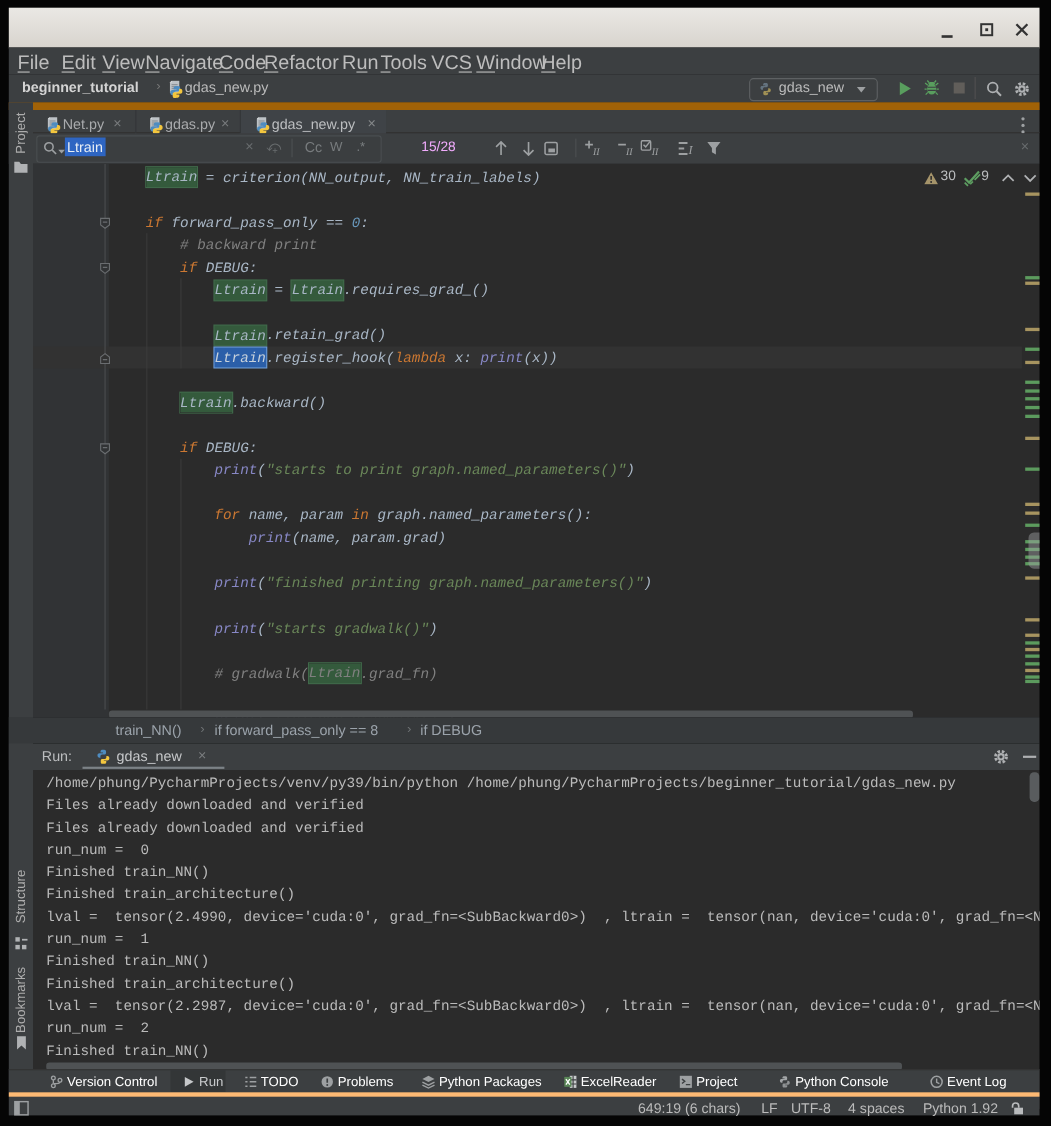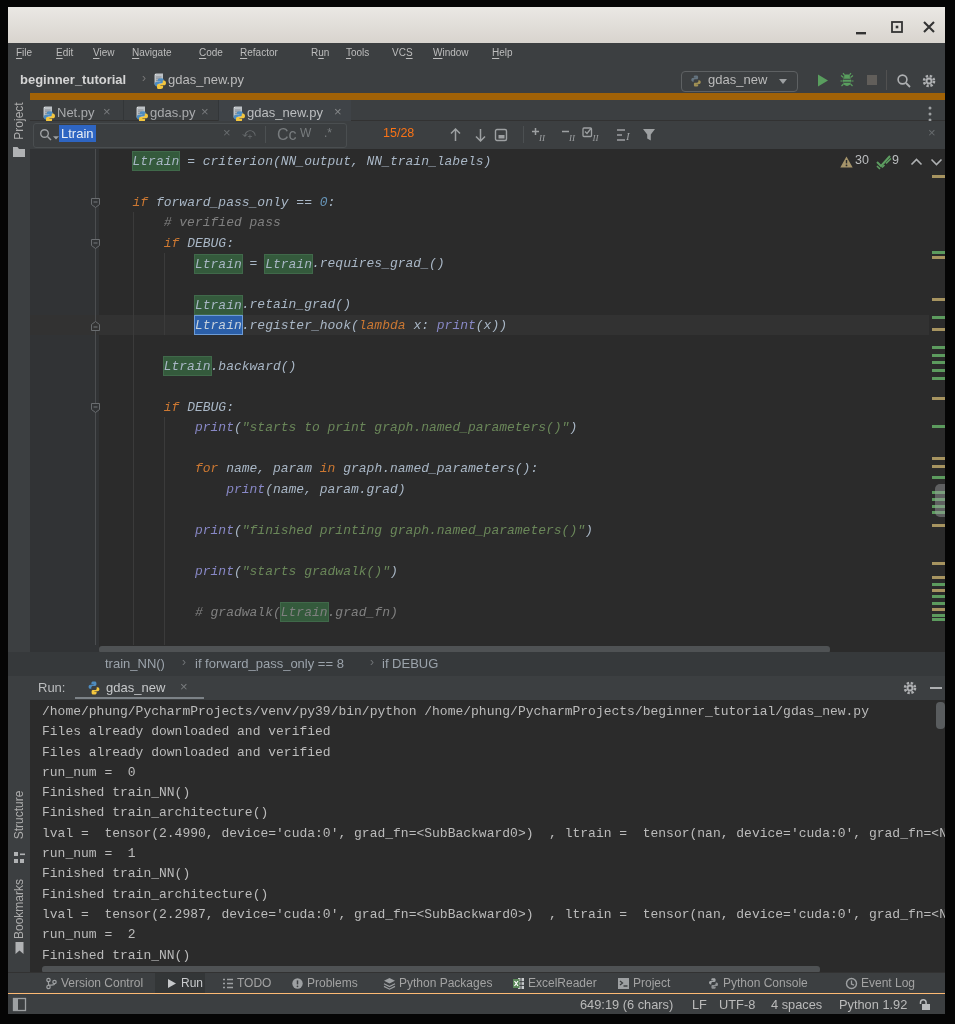--- a/index.html
+++ b/index.html
@@ -6,21 +6,21 @@
   #page{position:relative;width:955px;height:1024px;background:#050505;overflow:hidden;
         font-family:"Liberation Sans",sans-serif;}
   .abs{position:absolute;}
   
   #titlebar{left:8px;top:7px;width:937px;height:36px;
     background:linear-gradient(#eae8e4,#d8d4ce);border-bottom:1px solid #b7b2aa;}
   #title-text{width:100%;text-align:center;top:9px;color:#2b2b2b;font-weight:bold;font-size:14px;letter-spacing:0px;}
   
   .bar{left:8px;width:937px;background:#3c3f41;}
   #menubar{top:43px;height:25px;}
-  .menuitem{position:absolute;top:4px;color:#bdbdbd;font-size:10px;text-align:center;}
+  .menuitem{position:absolute;top:4px;color:#bdbdbd;font-size:18px;text-align:center;}
   .menuitem u{text-decoration-thickness:1px;text-underline-offset:2px;}
   #navbar{top:68px;height:25px;}
   #tabbar{top:93px;height:28px;border-top:7px solid #a16207;border-bottom:1px solid #323232;box-sizing:border-box;}
   #searchbar{top:121px;height:28px;}
   
   #editor{left:30px;top:149px;width:915px;height:503px;background:#2b2b2b;overflow:hidden;}
   #gutter{left:0;top:0;width:69px;height:503px;background:#313335;}
   .lnums{position:absolute;left:0px;top:2.75px;width:28px;margin:0;text-align:right;
      font-family:"Liberation Mono",monospace;font-size:13px;line-height:20.5px;color:#606366;}
   pre.code{position:absolute;left:71.3px;top:2.75px;margin:0;font-family:"Liberation Mono",monospace;
@@ -36,22 +36,22 @@
   .t{background:#a79460;}
   .g{background:#5c9b5e;}
   
   #crumbs{top:652px;height:24px;background:#36393b;}
   #runheader{top:676px;height:24px;}
   #console{left:30px;top:700px;width:915px;height:308px;background:#2b2b2b;overflow:hidden;}
   pre.cons{position:absolute;left:12px;top:2px;margin:0;font-family:"Liberation Mono",monospace;
      font-size:13px;line-height:20.3px;color:#bbbbbb;}
   
   #toolbar{top:972px;height:21px;border-top:1px solid #323232;box-sizing:border-box;}
-  #statusbar{top:993px;height:21px;border-top:1px solid #fdba74;box-sizing:border-box;}
-  .tbitem{position:absolute;top:3px;color:#a3a3a3;font-size:12px;white-space:nowrap;}
+  #statusbar{top:993px;height:21px;border-top:4px solid #fdba74;box-sizing:border-box;}
+  .tbitem{position:absolute;top:3px;color:#ffffff;font-size:12px;white-space:nowrap;}
   .sbitem{position:absolute;top:3px;color:#bbbbbb;font-size:12.8px;white-space:nowrap;}
   
   #stripe{left:8px;top:93px;width:22px;height:900px;background:#3c3f41;}
   .vlabel{position:absolute;color:#adadad;font-size:12px;white-space:nowrap;
      transform:rotate(-90deg);transform-origin:center;}
 </style>
 </head>
 <body>
 <svg width="0" height="0" style="position:absolute">
   <defs>
@@ -171,24 +171,24 @@
       <circle cx="5.5" cy="5.5" r="3.8" fill="none" stroke="#9da0a2" stroke-width="1.4"></circle>
       <path d="M8.5 8.5 L12 12" stroke="#9da0a2" stroke-width="1.5"></path>
     </svg>
     <svg class="abs" style="left:44px;top:14px" width="8" height="6" viewBox="0 0 8 6">
         <path d="M1 1.2 L4 4.5 L7 1.2" fill="#9da0a2"></path>
       </svg>
     <span class="abs" style="left:51px;top:4px;background:#2e65c2;color:#e8eef5;font-size:13px;padding:1px 2px">Ltrain</span>
     <span class="abs" style="left:215px;top:4px;color:#686c6e;font-size:13px">×</span>
     <span class="abs" style="left:234px;top:4px;color:#686c6e;font-size:13px">⤽</span>
     <div class="abs" style="left:257px;top:5px;width:1px;height:17px;background:#4c5052"></div>
-    <span class="abs" style="left:269px;top:5px;color:#787c7e;font-size:16px">Cc</span>
+    <span class="abs" style="left:269px;top:5px;color:#787c7e;font-size:13px">Cc</span>
     <span class="abs" style="left:292px;top:5px;color:#787c7e;font-size:12px">W</span>
     <span class="abs" style="left:316px;top:5px;color:#787c7e;font-size:12px">.*</span>
-    <span class="abs" style="left:375px;top:5px;color:#f97316;font-size:12.5px">15/28</span>
+    <span class="abs" style="left:375px;top:5px;color:#f0abfc;font-size:12.5px">15/28</span>
     <svg class="abs" style="left:441px;top:7px" width="13" height="14" viewBox="0 0 13 14">
         <path d="M6.5 1 V13 M2 5.5 L6.5 1 L11 5.5" fill="none" stroke="#9da0a2" stroke-width="1.5"></path>
       </svg>
     <svg class="abs" style="left:466px;top:7px" width="13" height="14" viewBox="0 0 13 14">
         <path d="M6.5 1 V13 M2 8.5 L6.5 13 L11 8.5" fill="none" stroke="#9da0a2" stroke-width="1.5"></path>
       </svg>
     <svg class="abs" style="left:486px;top:7px" width="14" height="14" viewBox="0 0 14 14">
       <rect x="1.5" y="1.5" width="11" height="11" rx="1.5" fill="none" stroke="#9da0a2" stroke-width="1.4"></rect>
       <rect x="4.5" y="7" width="6" height="3.5" fill="#9da0a2"></rect>
     </svg>
@@ -246,21 +246,21 @@
   <div class="abs" id="editor">
     <div class="abs" id="gutter"></div>
     <div class="abs" style="left:0;top:165.75px;width:899px;height:20.5px;background:#323232"></div>
     <div class="abs" style="left:65px;top:0;width:1px;height:496px;background:#4b4d4f"></div>
     <div class="abs" style="left:102.5px;top:63px;width:1px;height:433px;background:#3b3b3b"></div>
     <div class="abs" style="left:133.7px;top:104px;width:1px;height:82px;background:#3b3b3b"></div>
     <div class="abs" style="left:133.7px;top:268px;width:1px;height:228px;background:#3b3b3b"></div>
     <pre class="code">    <span class="hl">Ltrain</span> = criterion(NN_output, NN_train_labels)
 
     <span class="k">if</span> forward_pass_only == <span class="n">0</span>:
-        <span class="c"># verified pass</span>
+        <span class="c"># backward print</span>
         <span class="k">if</span> DEBUG:
             <span class="hl">Ltrain</span> = <span class="hl">Ltrain</span>.requires_grad_()
 
             <span class="hl">Ltrain</span>.retain_grad()
             <span class="hlc">Ltrain</span>.register_hook(<span class="k">lambda </span>x: <span class="b">print</span>(x))
 
         <span class="hl">Ltrain</span>.backward()
 
         <span class="k">if</span> DEBUG:
             <span class="b">print</span>(<span class="s">"starts to print graph.named_parameters()"</span>)

